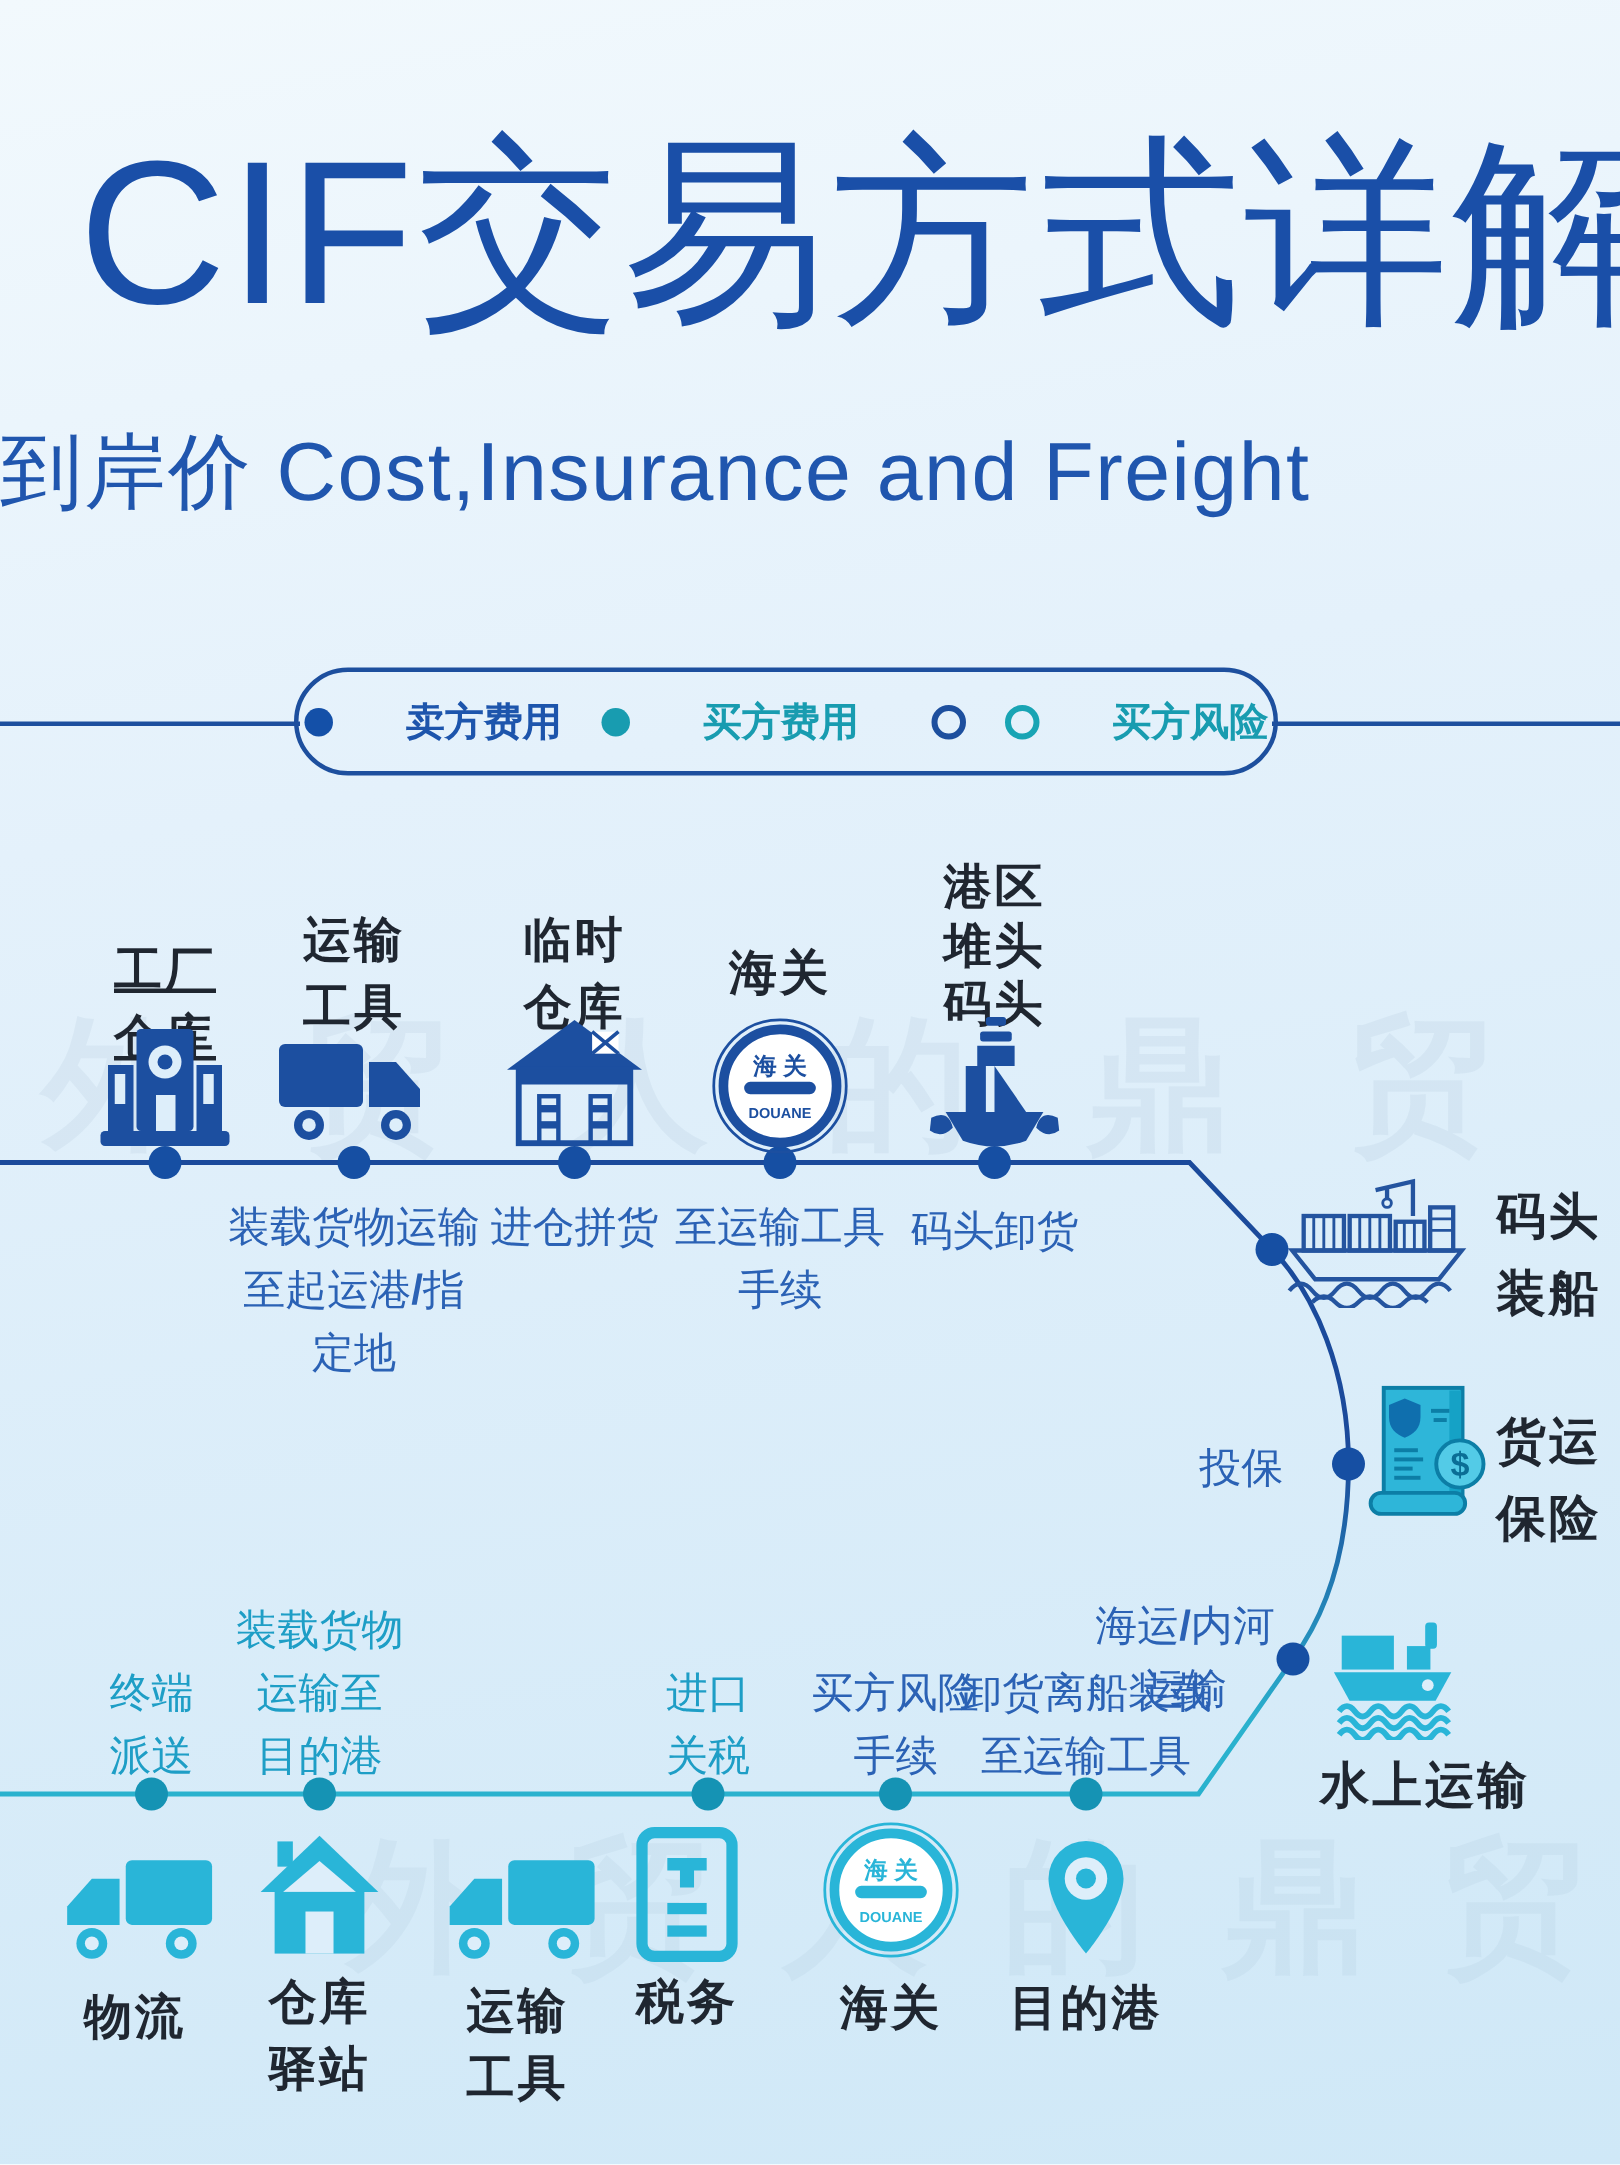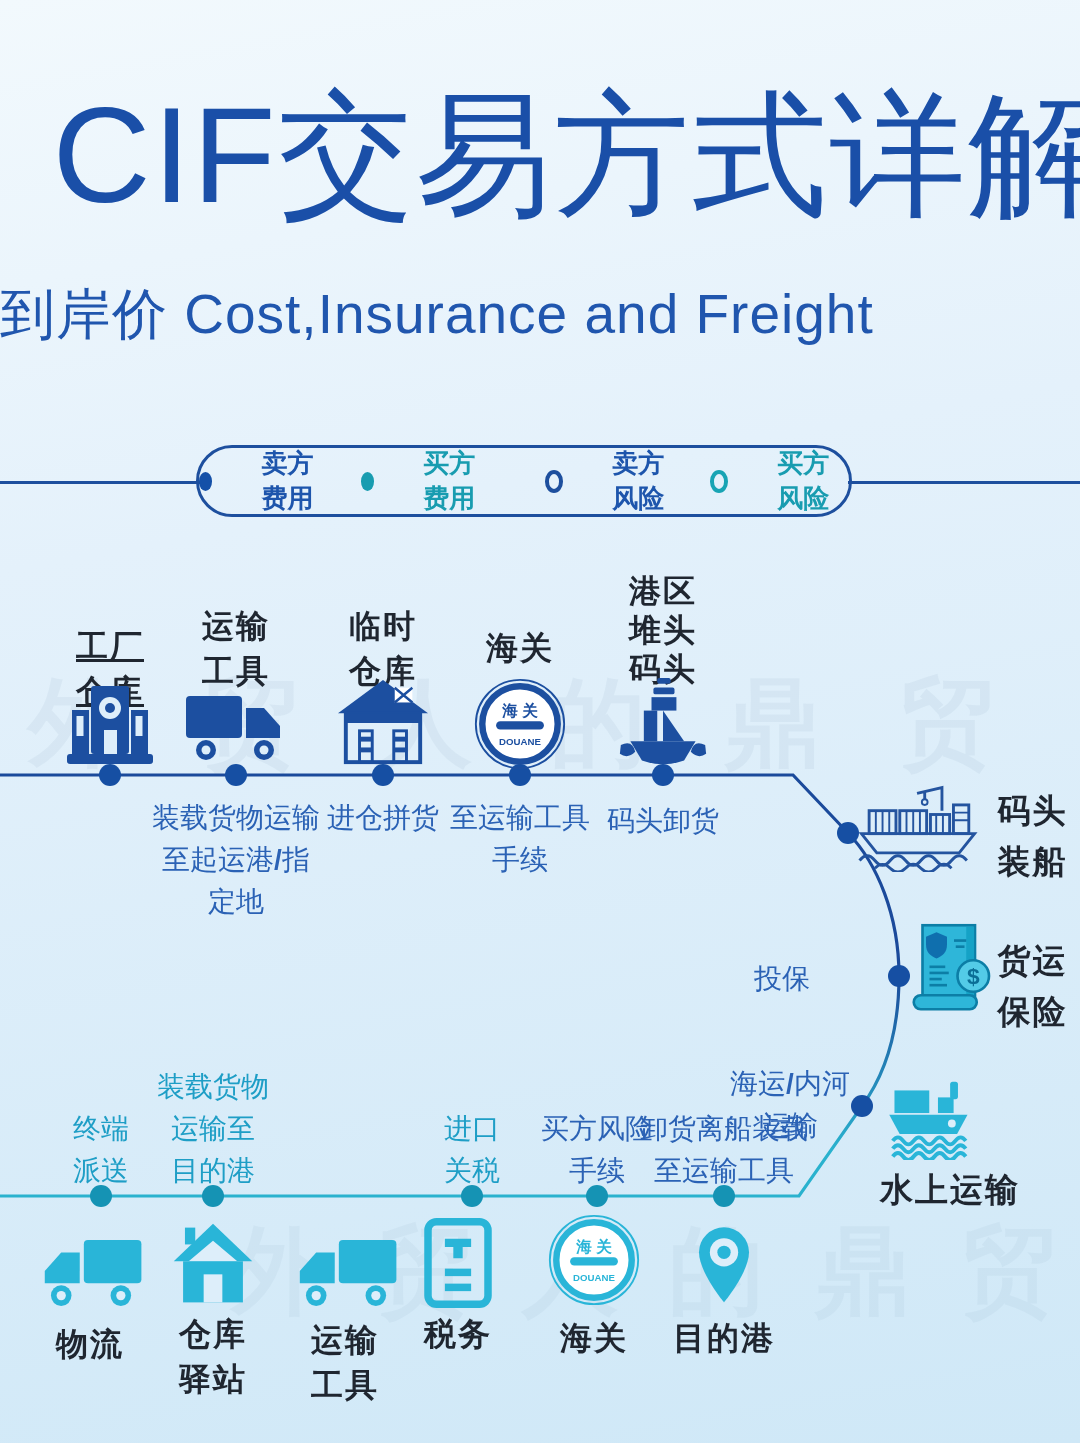--- a/index.html
+++ b/index.html
@@ -59,21 +59,20 @@
     <div class="legend-item">
       <span class="legend-dot" style="background:#1450a8;"></span>
       <span class="legend-label c-blue">卖方费用</span>
     </div>
     <div class="legend-item">
       <span class="legend-dot" style="background:#189cb0;"></span>
       <span class="legend-label c-teal">买方费用</span>
     </div>
     <div class="legend-item" style="margin-left:22px;">
       <span class="legend-ring" style="border-color:#1d4f9e;"></span>
-      <span class="legend-label c-blue">卖方风险</span>
     </div>
     <div class="legend-item">
       <span class="legend-ring" style="border-color:#18a4b4;"></span>
       <span class="legend-label c-teal">买方风险</span>
     </div>
   </div>
 
   <svg class="abs" style="left:0;top:0;" width="1080" height="1443" viewBox="0 0 1080 1443">
     <defs>
       <linearGradient id="lineGrad" gradientUnits="userSpaceOnUse" x1="0" y1="830" x2="0" y2="1150">
@@ -192,21 +191,21 @@
       <circle cx="72" cy="23" r="3" stroke-width="2"></circle>
       <rect x="102" y="26" width="16" height="30"></rect>
         <path d="M102 34h16 M102 42h16" stroke-width="2"></path>
       <path d="M4 84 q8 -10 16 0 t16 0 t16 0 t16 0 t16 0 t16 0 t16 0"></path>
       <path d="M20 92 q8 -8 16 0 t16 0 t16 0 t16 0 t16 0"></path>
     </g>
   </svg>
   <div class="abs side-label ml" style="left:985px; top:785px; width:95px;">码头
 装船</div>
 
-  <div class="abs action a-blue" style="left:754px; top:958px; width:95px; text-align:left;">投保</div>
+  <div class="abs action a-blue" style="left:780px; top:958px; width:95px; text-align:center;">投保</div>
   <svg class="abs" style="left:905px; top:920px;" width="98" height="98" viewBox="0 0 112 112">
     <rect x="20" y="6" width="60" height="84" fill="#2eb6d9" stroke="#0c7ea6" stroke-width="3"></rect>
     <rect x="70" y="8" width="9" height="80" fill="#15a2c6"></rect>
     <rect x="10" y="86" width="72" height="16" rx="8" fill="#2eb6d9" stroke="#0c7ea6" stroke-width="3"></rect>
     <path d="M36 14 l12 5 v9 c0 9 -5 13 -12 16 c-7 -3 -12 -7 -12 -16 v-9 z" fill="#0f6fae"></path>
     <g fill="#0c7ea6">
       <rect x="28" y="52" width="18" height="3"></rect>
         <rect x="28" y="59" width="22" height="3"></rect>
       <rect x="28" y="66" width="14" height="3"></rect>
         <rect x="28" y="73" width="20" height="3"></rect>

